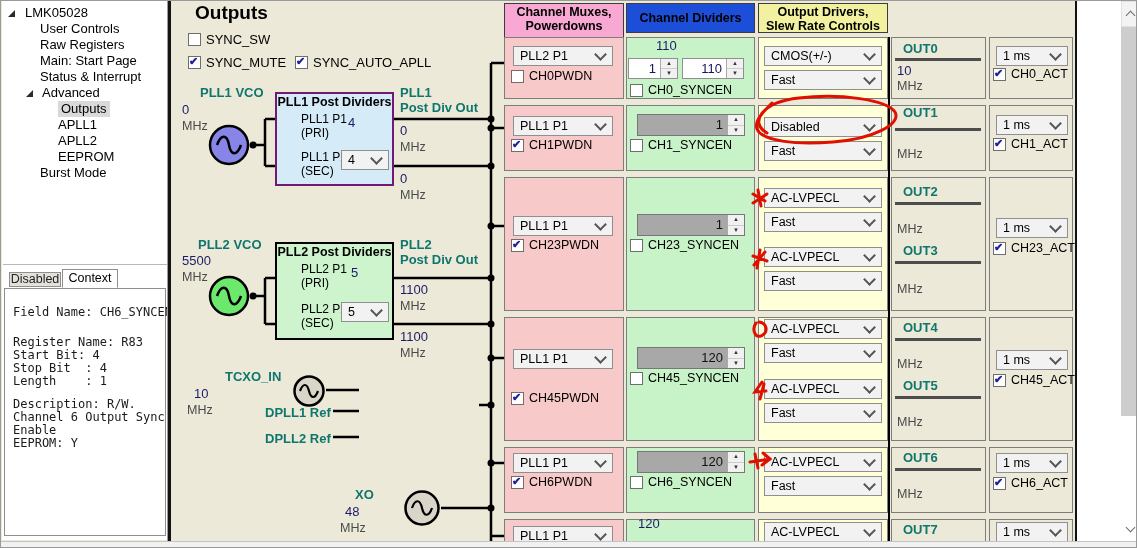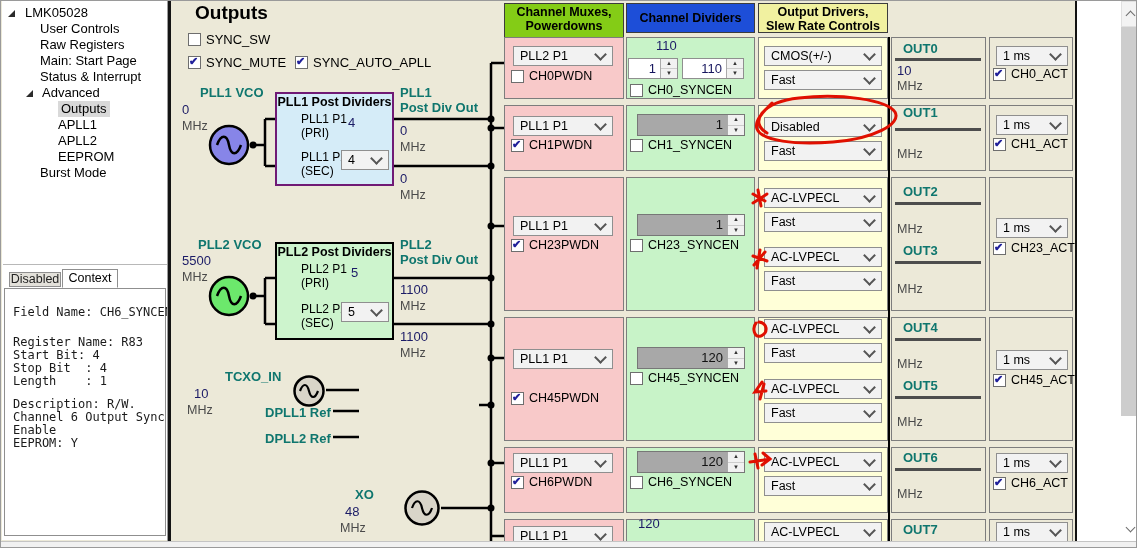--- a/index.html
+++ b/index.html
@@ -204,21 +204,21 @@
   <div class="abs t13 b" style="left:264px;top:404px">DPLL1 Ref</div>
   <div class="abs t13 b" style="left:264px;top:430px">DPLL2 Ref</div>
   <div class="abs t13 b" style="left:354px;top:486px">XO</div>
   <div class="abs val" style="left:344px;top:503px">48</div>
   <div class="abs unit" style="left:339px;top:520px">MHz</div>
   <svg class="abs" style="left:402px;top:488px" width="38" height="38">
     <circle cx="19" cy="19" r="16.5" fill="#d9d5c9" stroke="#000" stroke-width="2.5"></circle>
     <path d="M9 19 C12 10,17 10,19 19 C21 28,26 28,29 19" fill="none" stroke="#000" stroke-width="2.2"></path>
   </svg>
 
-  <div class="abs hdr" style="left:503px;top:2px;width:120px;height:36px;background:#84cc16;z-index:3">
+  <div class="abs hdr" style="left:503px;top:2px;width:120px;height:36px;background:#f9a8d4;z-index:3">
     <div>Channel Muxes,</div>
     <div>Powerdowns</div>
   </div>
   <div class="abs hdr" style="left:625px;top:2px;width:129px;height:30px;background:#1d4ed8;line-height:26px;z-index:3">Channel Dividers</div>
   <div class="abs hdr" style="left:757px;top:2px;width:130px;height:30px;background:#f1f1a0;z-index:3">
     <div>Output Drivers,</div>
     <div>Slew Rate Controls</div>
   </div>
 
   <div class="abs cell" style="left:503px;top:36px;width:120px;height:62px;background:#f8c9c9;z-index:3"></div>

